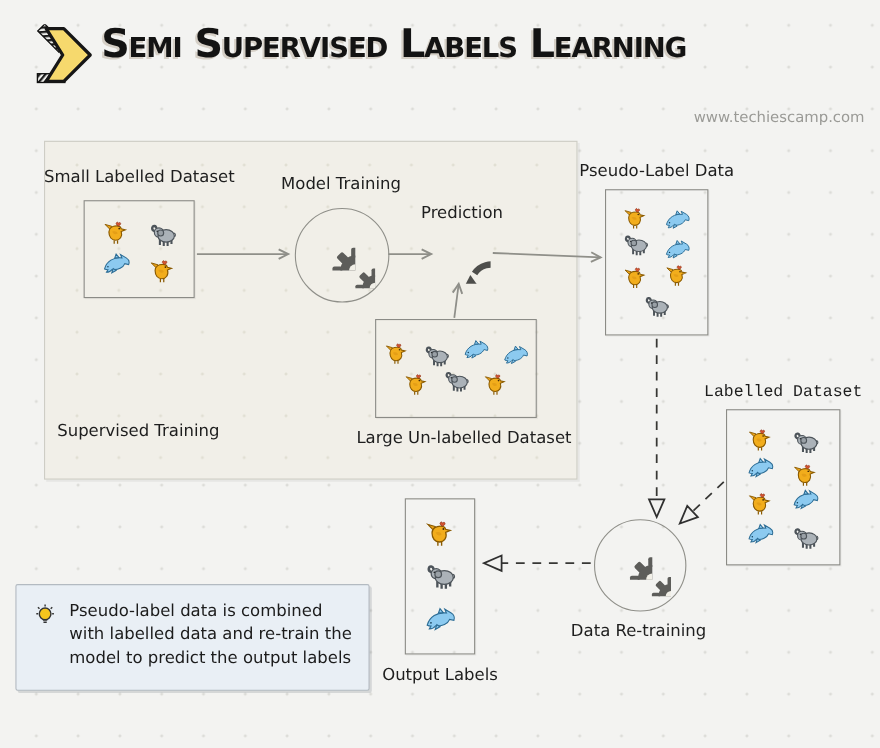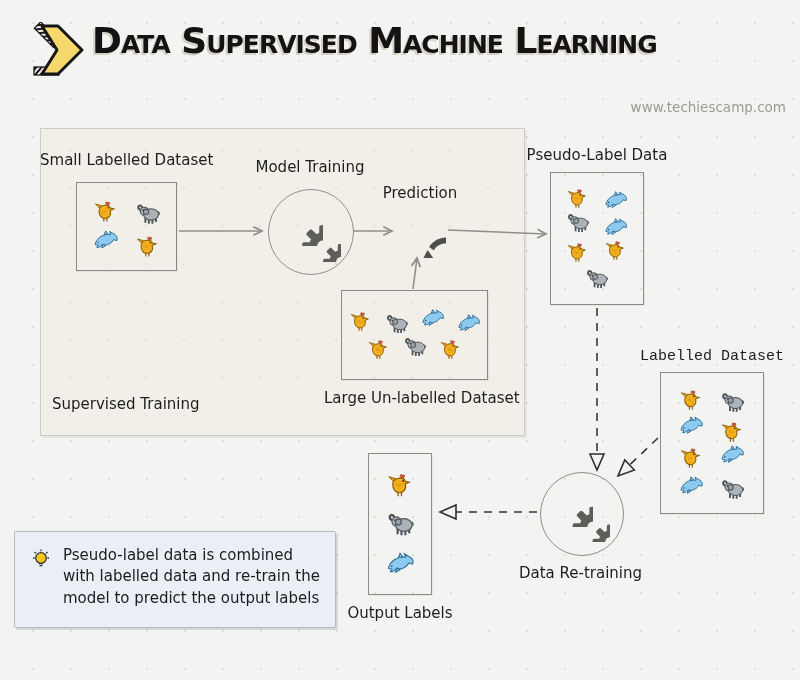--- a/index.html
+++ b/index.html
@@ -27,21 +27,21 @@
     background-size:38px 38px;background-position:10px 2px;
     border:1px solid #cecdc5;box-shadow:2px 2px 0 rgba(0,0,0,0.05);
   }
   
   .lbl{position:absolute;font-size:15px;text-align:center;white-space:nowrap;color:#1e1e1e;}
   #lbl-small{left:40px;top:151px;width:172px;text-align:center;}
   #lbl-mt{left:240px;top:158px;width:140px;}
   #lbl-pred{left:360px;top:184px;width:120px;}
   #lbl-pseudo{left:517px;top:146px;width:160px;}
   #lbl-large{left:324px;top:389px;width:180px;text-align:center;}
-  #lbl-sup{left:52px;top:395px;text-align:left;}
+  #lbl-sup{left:52px;top:382px;text-align:left;}
   #lbl-labelled{left:632px;top:348px;width:160px;font-family:Liberation Mono, monospace;}
   #lbl-retrain{left:498px;top:564px;width:165px;}
   #lbl-output{left:330px;top:604px;width:140px;}
   
   .databox{
     position:absolute;border:1.5px solid #8b8b86;box-sizing:border-box;
     display:flex;flex-wrap:wrap;align-items:center;justify-content:center;
     align-content:center;box-shadow:1px 1px 0 rgba(0,0,0,0.05);
   }
   #box-small{left:76px;top:182px;width:101px;height:89px;gap:4px 14px;padding:4px;}
@@ -153,21 +153,21 @@
 
   <div id="logo">
     <svg viewBox="0 0 62 56" width="62" height="56">
       <g transform="rotate(45 14 2)">
           <rect x="13" y="0" width="27" height="9" fill="url(#hatch)" stroke="#111" stroke-width="1.2"></rect>
         </g>
       <rect x="8" y="45" width="25" height="8" fill="url(#hatch)" stroke="#111" stroke-width="1.2"></rect>
       <polygon points="16,4 32,4 56,28 32,52 16,52 31,28" fill="#f6d96d" stroke="#161616" stroke-width="3" stroke-linejoin="round"></polygon>
     </svg>
   </div>
-  <h1 id="title">Data Supervised Machine Learning</h1>
+  <h1 id="title">Semi Supervised Labels Learning</h1>
   <div id="website">www.techiescamp.com</div>
 
   <div id="sup-box"></div>
   <div class="lbl" id="lbl-sup">Supervised Training</div>
 
   <svg id="connectors">
     <defs>
       <marker id="mV" viewBox="0 0 12 12" markerWidth="13" markerHeight="13" refX="10" refY="6" orient="auto" markerUnits="userSpaceOnUse">
         <path d="M2 2 L10 6 L2 10" fill="none" stroke="#8f8f89" stroke-width="1.6"></path>
       </marker>

